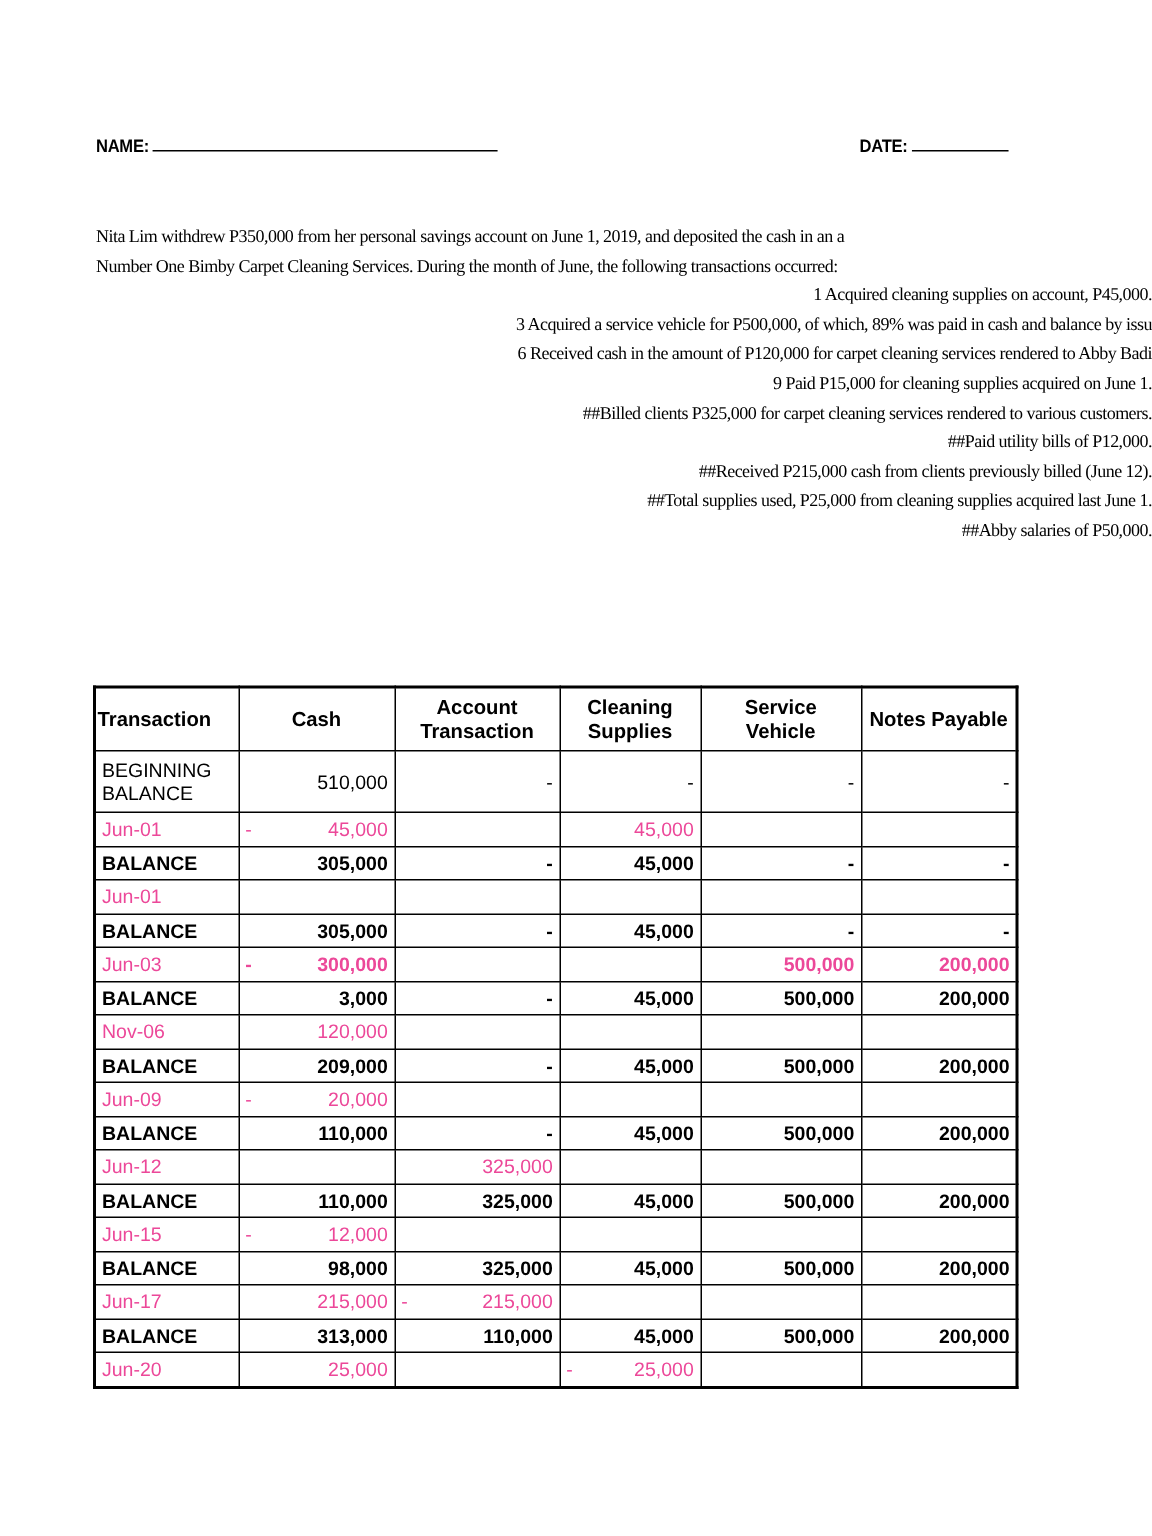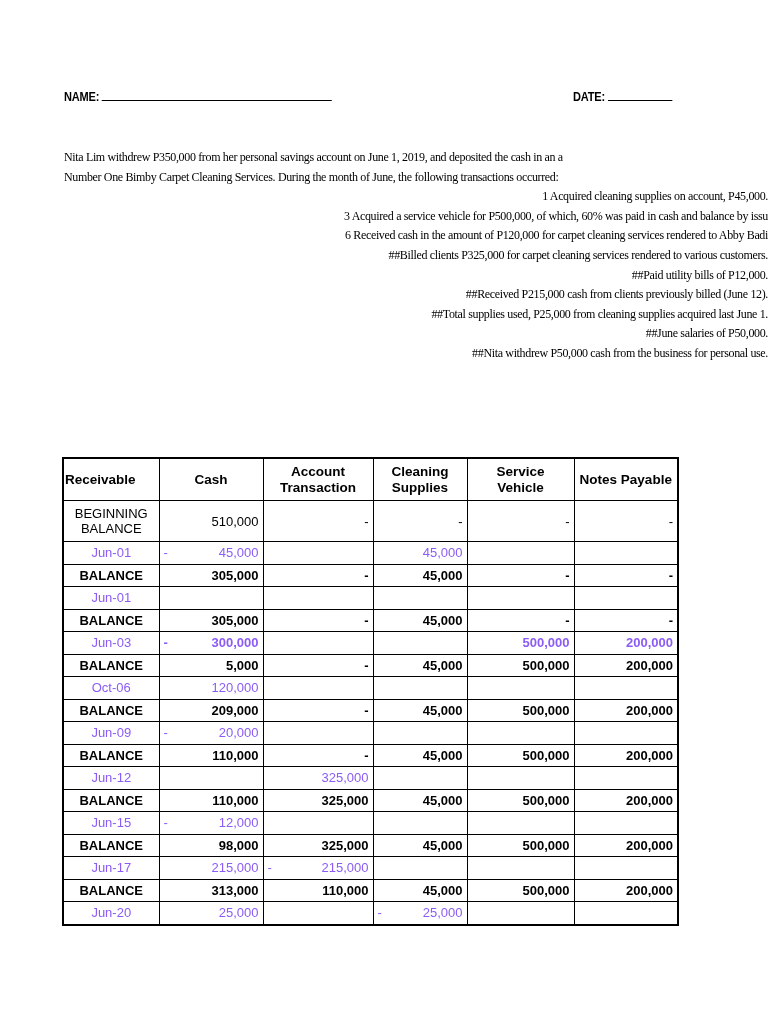--- a/index.html
+++ b/index.html
@@ -30,63 +30,63 @@
       font-family: "Liberation Sans", sans-serif; font-size: 13px;
       border: 2px solid #000;
     }
     table.ledger td, table.ledger th {
       border: 1.6px solid #000; padding: 0 4px; height: 21.5px; line-height: 15px;
     }
     table.ledger th { font-weight: bold; text-align: center; height: 41px; font-size: 13.5px; line-height: 16px; }
     table.ledger th.first { text-align: left; padding-left: 1px; }
     col.c0 { width: 96px; } col.c1 { width: 104px; } col.c2 { width: 110px; }
     col.c3 { width: 94px; } col.c4 { width: 107px; } col.c5 { width: 104px; }
-    td.label { text-align: center; padding-left: 1px; }
+    td.label { text-align: left; padding-left: 1px; }
     td.num { text-align: right; position: relative; }
     td.num .sign { position: absolute; left: 4px; }
     tr.bal td { font-weight: bold; }
     tr.beg td { height: 40px; }
-    tr.txn td { font-weight: normal; color: #8b5cf6; }
+    tr.txn td { font-weight: normal; color: #ec4899; }
   </style>
 </head>
 <body>
 
 <div class="hdr hdr-name">
   <span>NAME:</span><span class="line"></span>
 </div>
 <div class="hdr hdr-date">
   <span>DATE:</span><span class="line"></span>
 </div>
 
 <div class="narrative">
   <p>Nita Lim withdrew P350,000 from her personal savings account on June 1, 2019, and deposited the cash in an a</p>
   <p>Number One Bimby Carpet Cleaning Services. During the month of June, the following transactions occurred:</p>
   <p class="item">1  Acquired cleaning supplies on account, P45,000.</p>
-  <p class="item">3  Acquired a service vehicle for P500,000, of which, 60% was paid in cash and balance by issu</p>
+  <p class="item">3  Acquired a service vehicle for P500,000, of which, 89% was paid in cash and balance by issu</p>
   <p class="item">6  Received cash in the amount of P120,000 for carpet cleaning services rendered to Abby Badi</p>
+  <p class="item">9  Paid P15,000 for cleaning supplies acquired on June 1.</p>
   <p class="item">##Billed clients P325,000 for carpet cleaning services rendered to various customers.</p>
   <p class="item">##Paid utility bills of P12,000.</p>
   <p class="item">##Received P215,000 cash from clients previously billed (June 12).</p>
   <p class="item">##Total supplies used, P25,000 from cleaning supplies acquired last June 1.</p>
-  <p class="item">##June salaries of P50,000.</p>
-  <p class="item">##Nita withdrew P50,000 cash from the business for personal use.</p>
+  <p class="item">##Abby salaries of P50,000.</p>
 </div>
 
 <table class="ledger">
   <colgroup>
     <col class="c0">
       <col class="c1">
       <col class="c2">
       <col class="c3">
       <col class="c4">
       <col class="c5">
   </colgroup>
   <thead>
     <tr>
-      <th class="first">Receivable</th>
+      <th class="first">Transaction</th>
       <th>Cash</th>
       <th>Account Transaction</th>
       <th>Cleaning Supplies</th>
       <th>Service Vehicle</th>
       <th>Notes Payable</th>
     </tr>
   </thead>
   <tbody id="ledger-body">
       <tr class="beg">
         <td class="label">BEGINNING BALANCE</td>
@@ -131,28 +131,28 @@
       <tr class="txn">
         <td class="label">Jun-03</td>
         <td class="num" style="font-weight: bold;"><span class="sign">-</span><span>300,000</span></td>
         <td class="num"><span></span></td>
         <td class="num"><span></span></td>
         <td class="num" style="font-weight: bold;"><span>500,000</span></td>
         <td class="num" style="font-weight: bold;"><span>200,000</span></td>
       </tr>
       <tr class="bal">
         <td class="label">BALANCE</td>
-        <td class="num"><span>5,000</span></td>
-        <td class="num"><span>-</span></td>
-        <td class="num"><span>45,000</span></td>
-        <td class="num"><span>500,000</span></td>
-        <td class="num"><span>200,000</span></td>
-      </tr>
-      <tr class="txn">
-        <td class="label">Oct-06</td>
+        <td class="num"><span>3,000</span></td>
+        <td class="num"><span>-</span></td>
+        <td class="num"><span>45,000</span></td>
+        <td class="num"><span>500,000</span></td>
+        <td class="num"><span>200,000</span></td>
+      </tr>
+      <tr class="txn">
+        <td class="label">Nov-06</td>
         <td class="num"><span>120,000</span></td>
         <td class="num"><span></span></td>
         <td class="num"><span></span></td>
         <td class="num"><span></span></td>
         <td class="num"><span></span></td>
       </tr>
       <tr class="bal">
         <td class="label">BALANCE</td>
         <td class="num"><span>209,000</span></td>
         <td class="num"><span>-</span></td>

